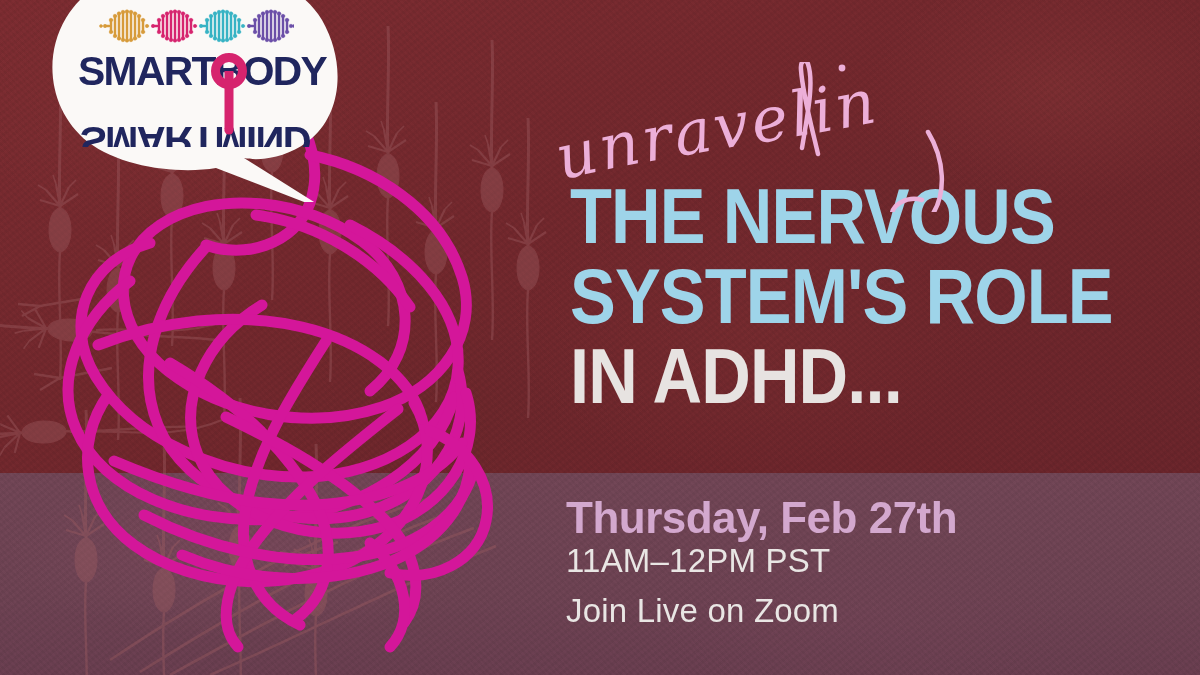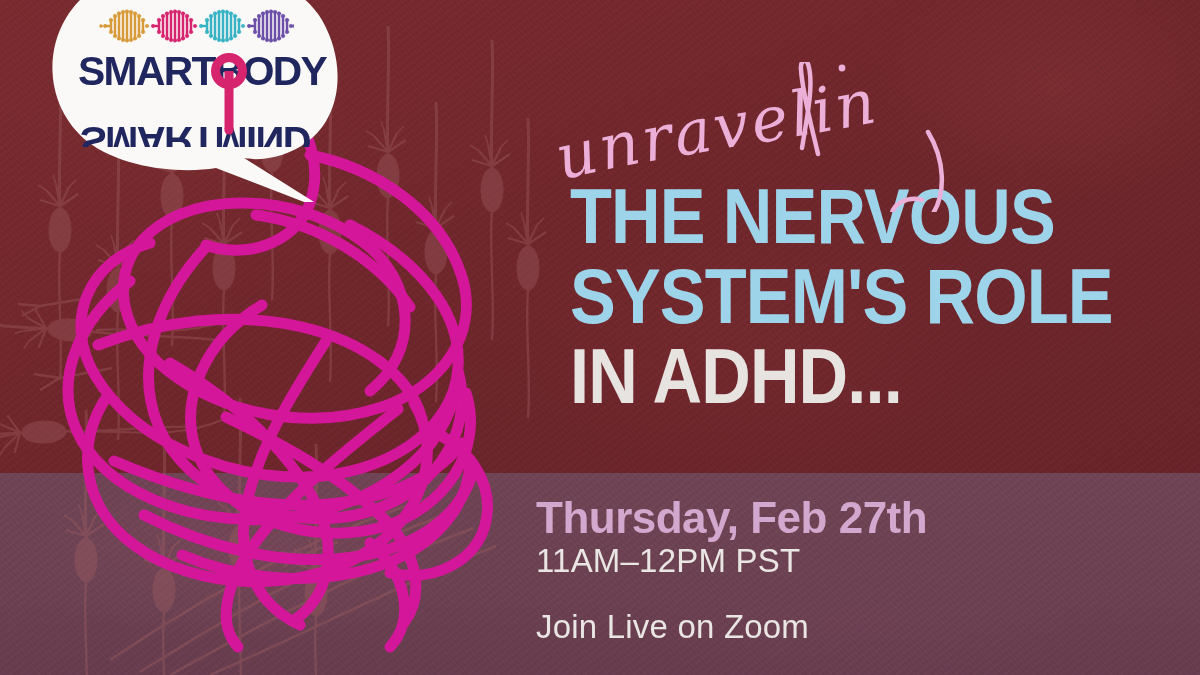--- a/index.html
+++ b/index.html
@@ -73,33 +73,33 @@
     position:relative;
     z-index:2;
   }
   .hl-blue{ color:#9ED4E9; }
   .hl-white{ color:#E7E3E1; }
   .hl-1{ position:absolute; left:14px; top:96px; }
   .hl-2{ position:absolute; left:14px; top:176px; }
   .hl-3{ position:absolute; left:14px; top:256px; }
 
   .schedule{
-    position:absolute; left:536px; top:494px; width:620px;
+    position:absolute; left:566px; top:494px; width:620px;
   }
   .sched-date{
     font-size:44px; font-weight:700; color:#D3A8CE;
     letter-spacing:-.5px; line-height:1.1;
   }
   .sched-time{
     font-size:33px; font-weight:400; color:#E9E6E4;
     letter-spacing:.2px; margin-top:0; line-height:1.15;
   }
   .sched-join{
     font-size:33px; font-weight:400; color:#E9E6E4;
-    letter-spacing:.2px; margin-top:28px; line-height:1.15;
+    letter-spacing:.2px; margin-top:12px; line-height:1.15;
   }
 </style>
 </head>
 <body>
 
 <div class="poster">
 
   <div class="band-top"></div>
   <div class="band-bottom"></div>
   <div class="grain"></div>

